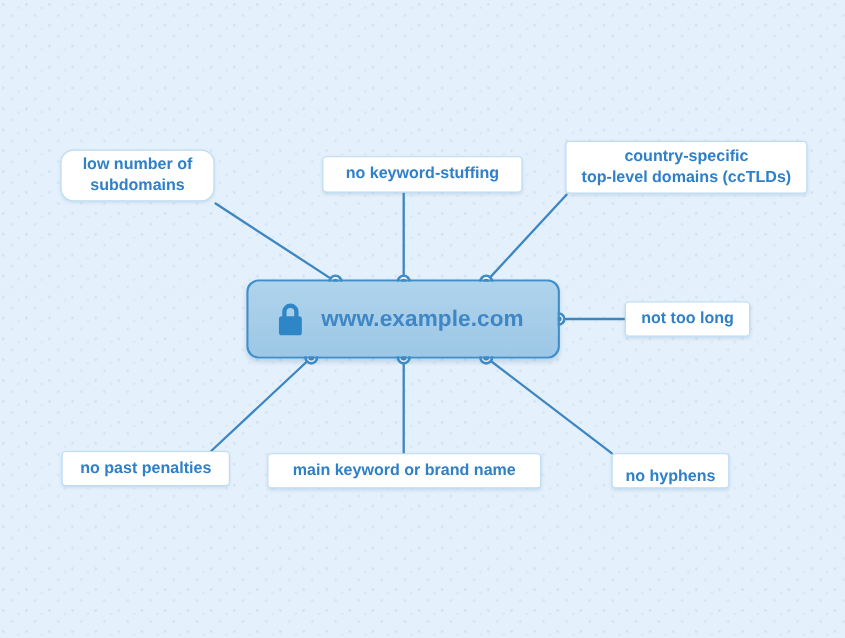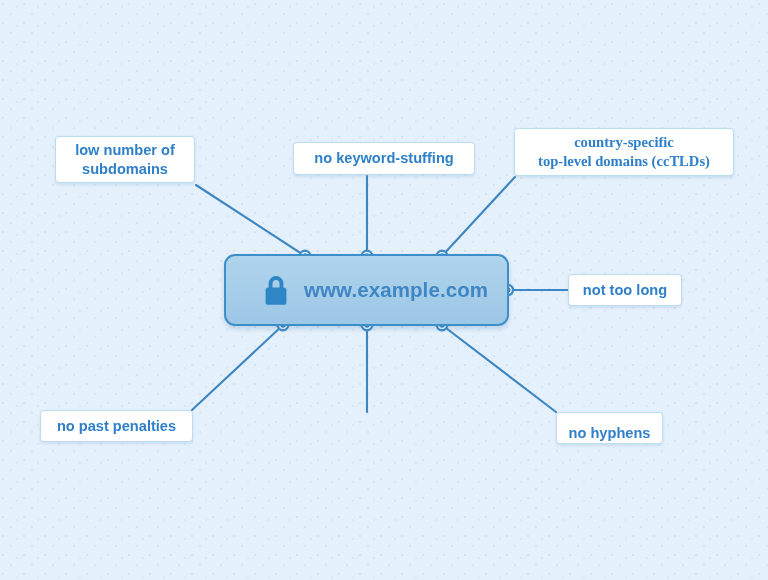--- a/index.html
+++ b/index.html
@@ -42,21 +42,21 @@
     top: 254px;
     width: 285px;
     height: 72px;
     box-sizing: border-box;
     border: 2.5px solid #3d8ec9;
     border-radius: 11px;
     background: linear-gradient(to bottom, #afd4ec 0%, #a6cde9 52%, #9cc7e6 100%);
     box-shadow: 0 3px 4px rgba(60,120,170,0.22);
     display: flex;
     align-items: center;
-    padding-left: 36px;
+    padding-left: 24px;
   }
   .lock-icon {
     width: 28px;
     height: 34px;
     flex: 0 0 auto;
     margin-right: 14px;
     position: relative;
     top: 0px;
   }
   .center-label {
@@ -81,25 +81,25 @@
     line-height: 1.30;
     display: flex;
     align-items: center;
     justify-content: center;
     text-align: center;
     padding: 0 11px;
   }
   .leaf span { display: block; white-space: pre-line; }
 
   
-  #leaf-subdomains      { left: 55px;  top: 136px; width: 140px; height: 47px; }
+  #leaf-subdomains      { left: 55px;  top: 136px; width: 140px; height: 47px; border-radius: 12px; }
   #leaf-keyword-stuff   { left: 293px; top: 142px; width: 182px; height: 33px; }
-  #leaf-cctlds          { left: 514px; top: 128px; width: 220px; height: 48px; font-family: Liberation Serif, serif; }
+  #leaf-cctlds          { left: 514px; top: 128px; width: 220px; height: 48px; }
   #leaf-not-too-long    { left: 568px; top: 274px; width: 114px; height: 32px; }
-  #leaf-past-penalties  { left: 40px;  top: 410px; width: 153px; height: 32px; }
+  #leaf-past-penalties  { left: 56px;  top: 410px; width: 153px; height: 32px; }
   #leaf-main-keyword    { left: 243px; top: 412px; width: 249px; height: 32px; }
   #leaf-no-hyphens      { left: 556px; top: 412px; width: 107px; height: 32px; align-items: flex-end; }
 </style>
 </head>
 <body>
 
 <div id="canvas">
 
   <svg id="edges" viewBox="0 0 768 580" width="768" height="580" aria-hidden="true">
     <g stroke="#3d86c2" stroke-width="2.1" fill="none" stroke-linecap="round">
@@ -165,18 +165,21 @@
   </div>
 
   <div class="leaf" id="leaf-not-too-long">
     <span>not too long</span>
   </div>
 
   <div class="leaf" id="leaf-past-penalties">
     <span>no past penalties</span>
   </div>
 
+  <div class="leaf" id="leaf-main-keyword">
+    <span>main keyword or brand name</span>
+  </div>
 
   <div class="leaf" id="leaf-no-hyphens">
     <span>no hyphens</span>
   </div>
 
 </div>
 
 </body></html>

